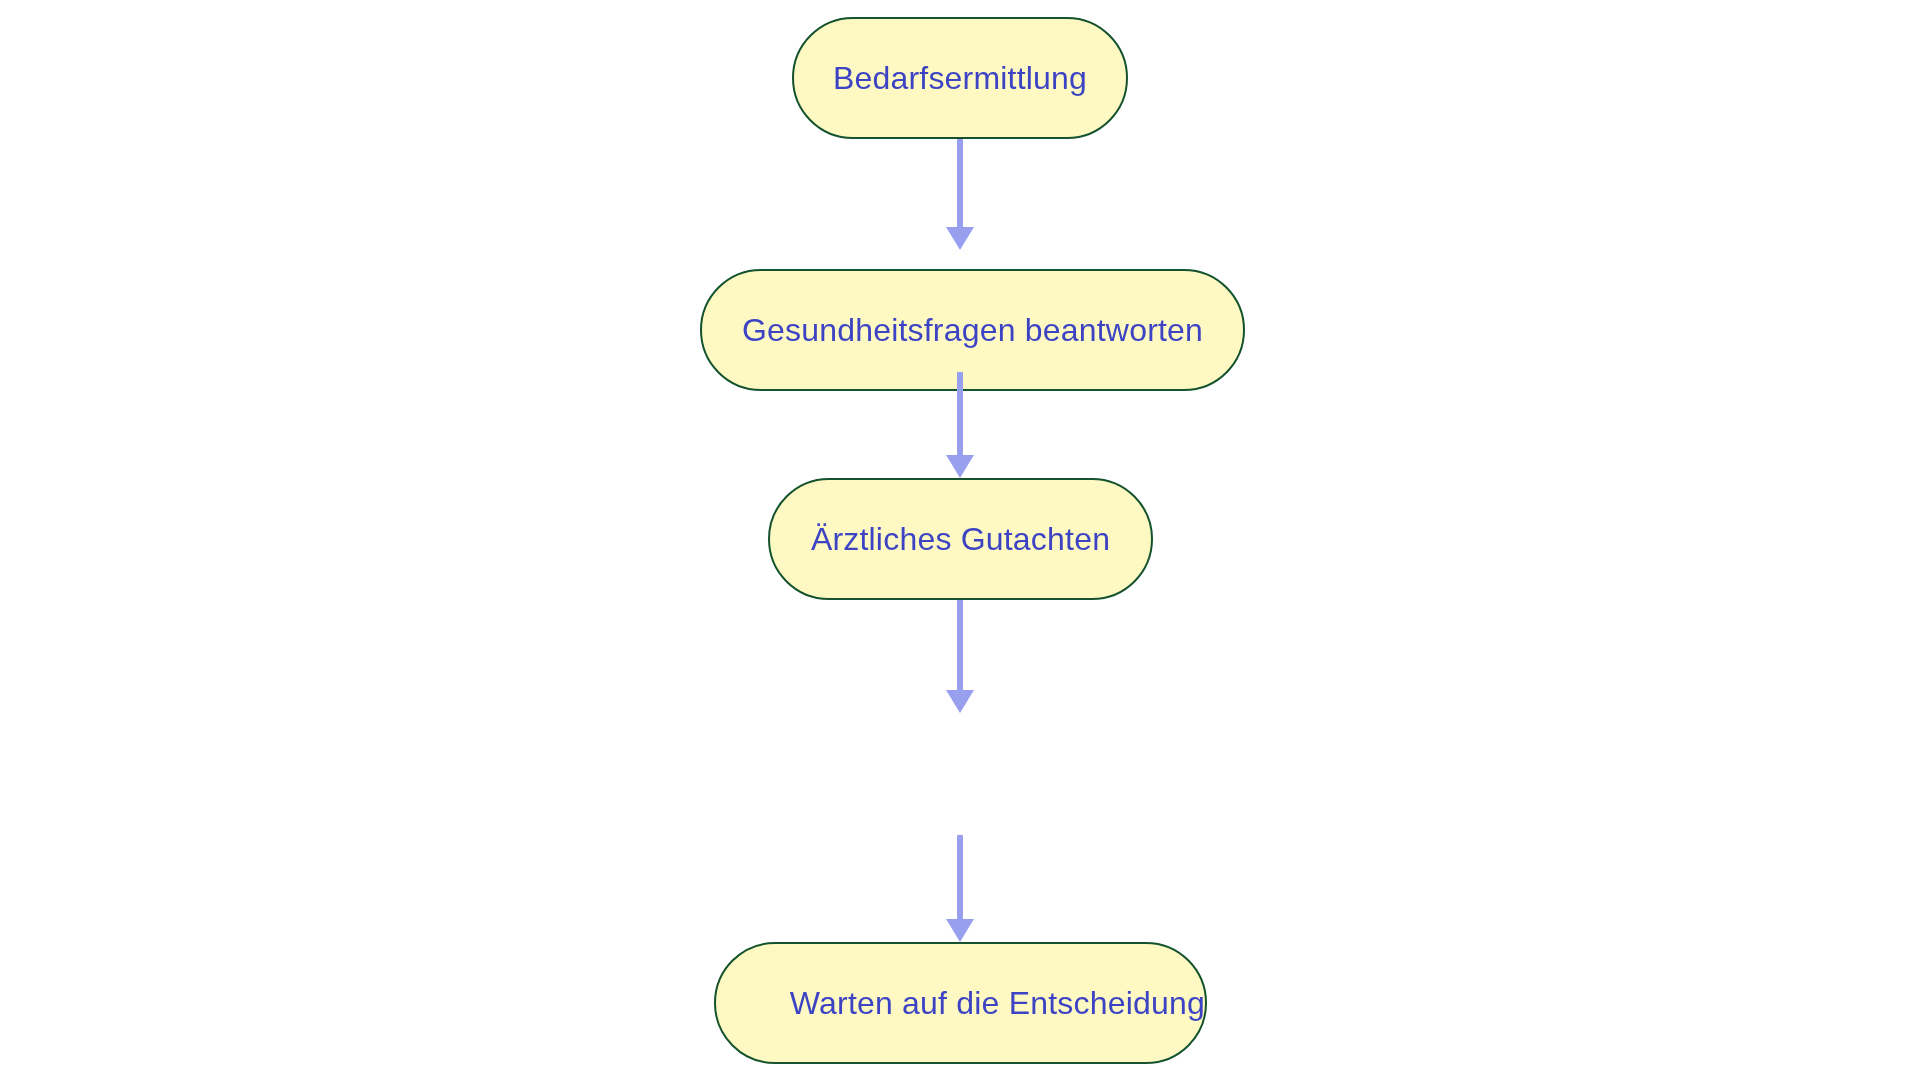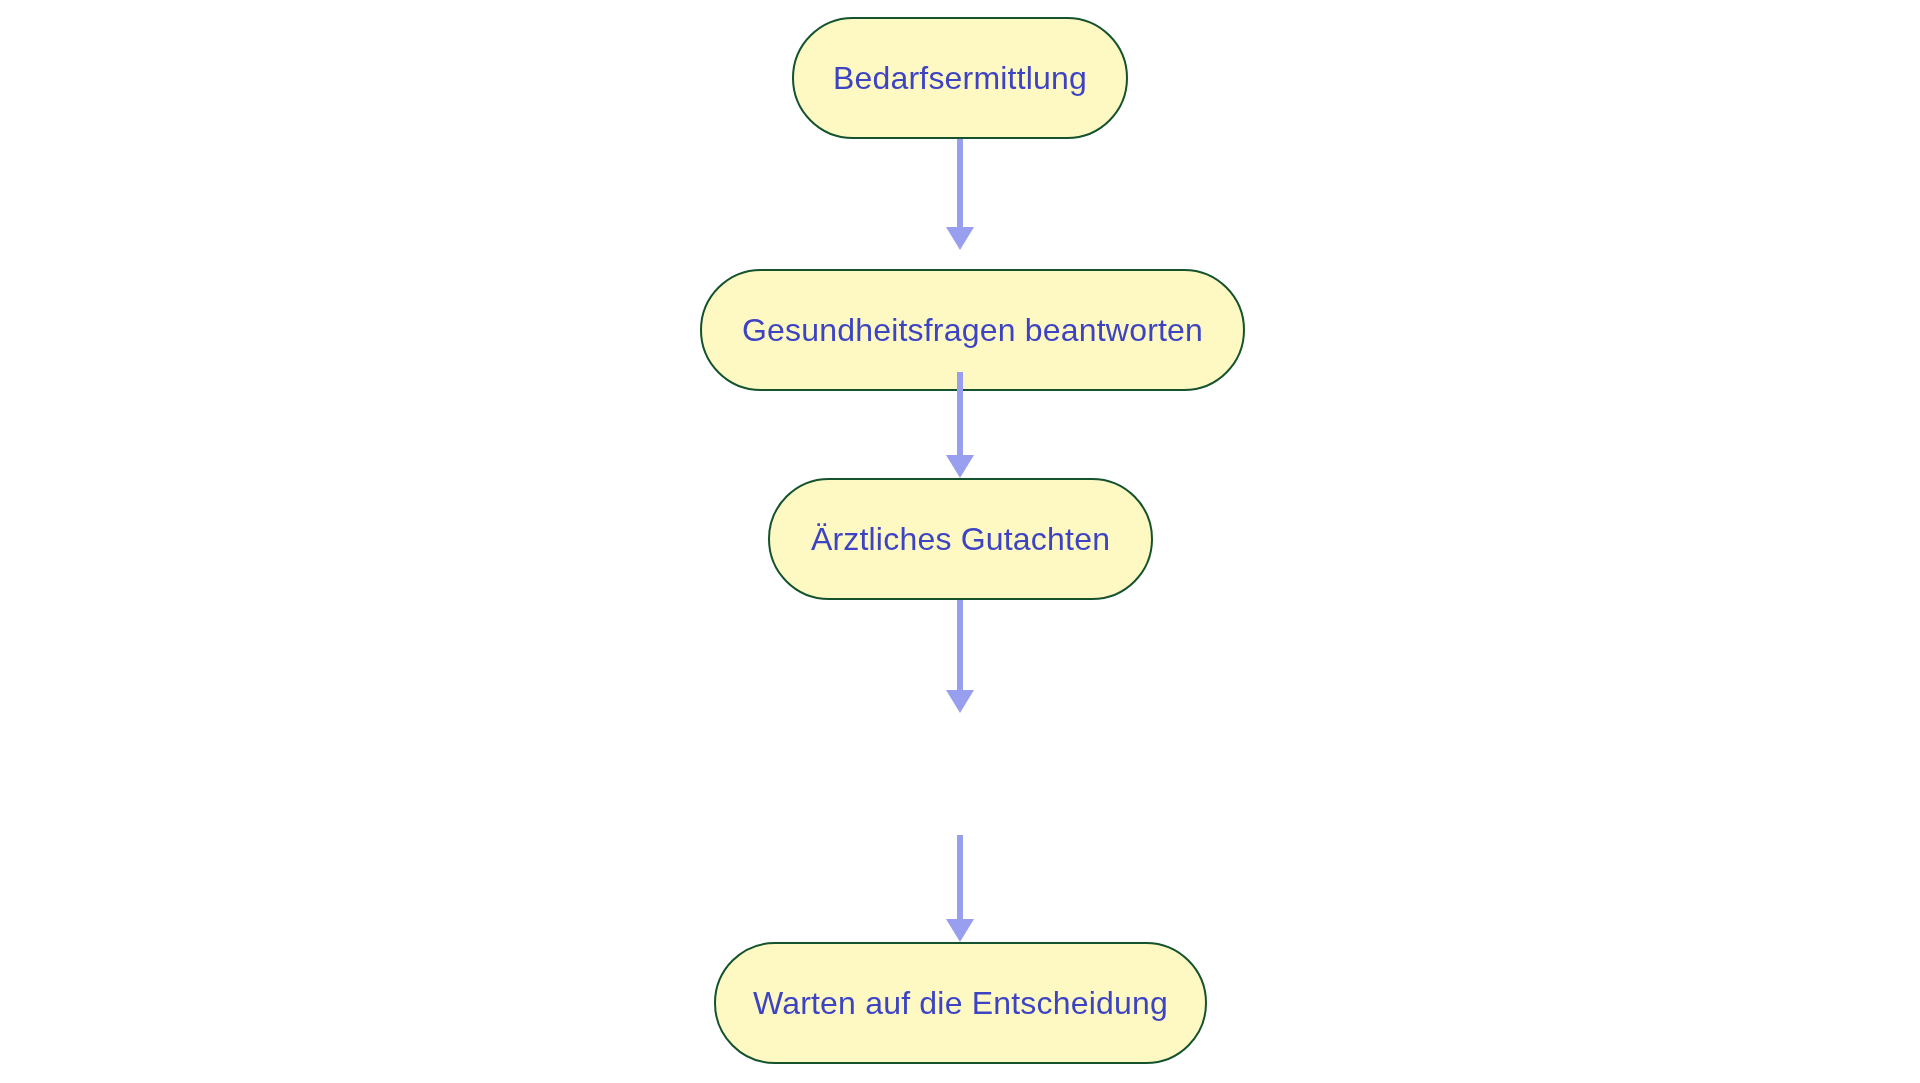--- a/index.html
+++ b/index.html
@@ -32,21 +32,21 @@
     justify-content: center;
     color: #3d44c4;
     font-size: 32px;
     letter-spacing: 0.2px;
     white-space: nowrap;
   }
   .node1 { left: 792px; top: 17px;  width: 336px; }
   .node2 { left: 700px; top: 250px; width: 545px; margin-top: 19px; }
   .node3 { left: 768px; top: 478px; width: 385px; }
   .node4 { left: 729px; top: 713px; width: 463px; }
-  .node5 { left: 714px; top: 942px; width: 493px; }
+  .node5 { left: 714px; top: 942px; width: 493px; justify-content: flex-end; }
 
   .arrow {
     position: absolute;
     left: 946px;           
     width: 28px;
     display: flex;
     flex-direction: column;
     align-items: center;
   }
   .arrow1 { top: 139px; height: 111px; }

